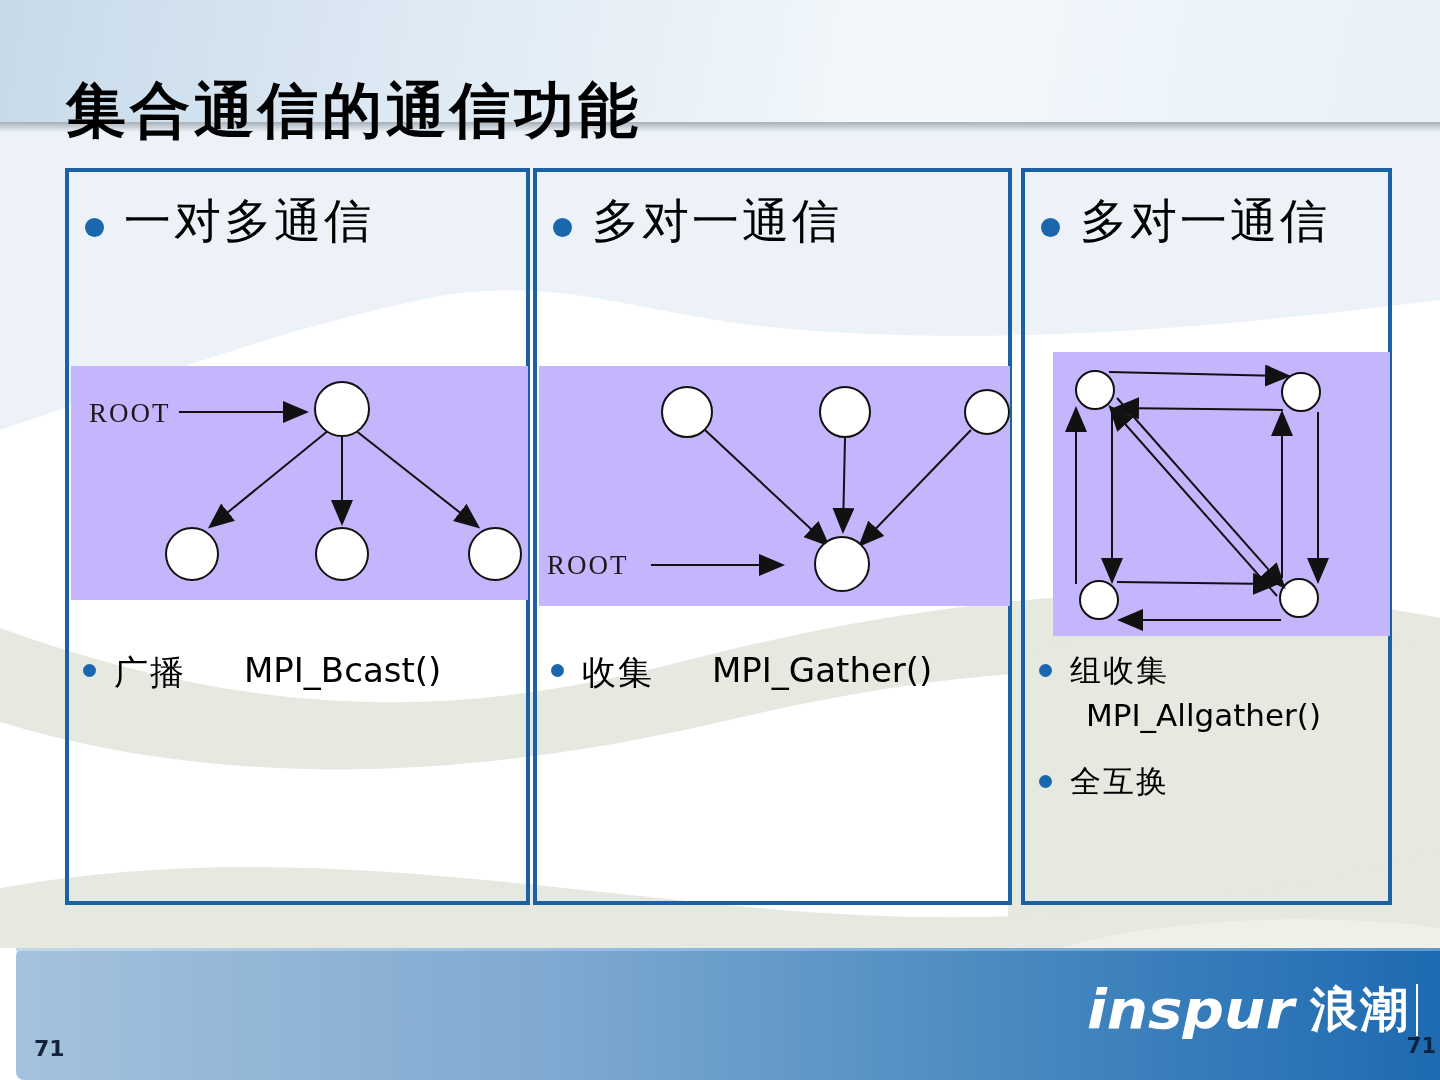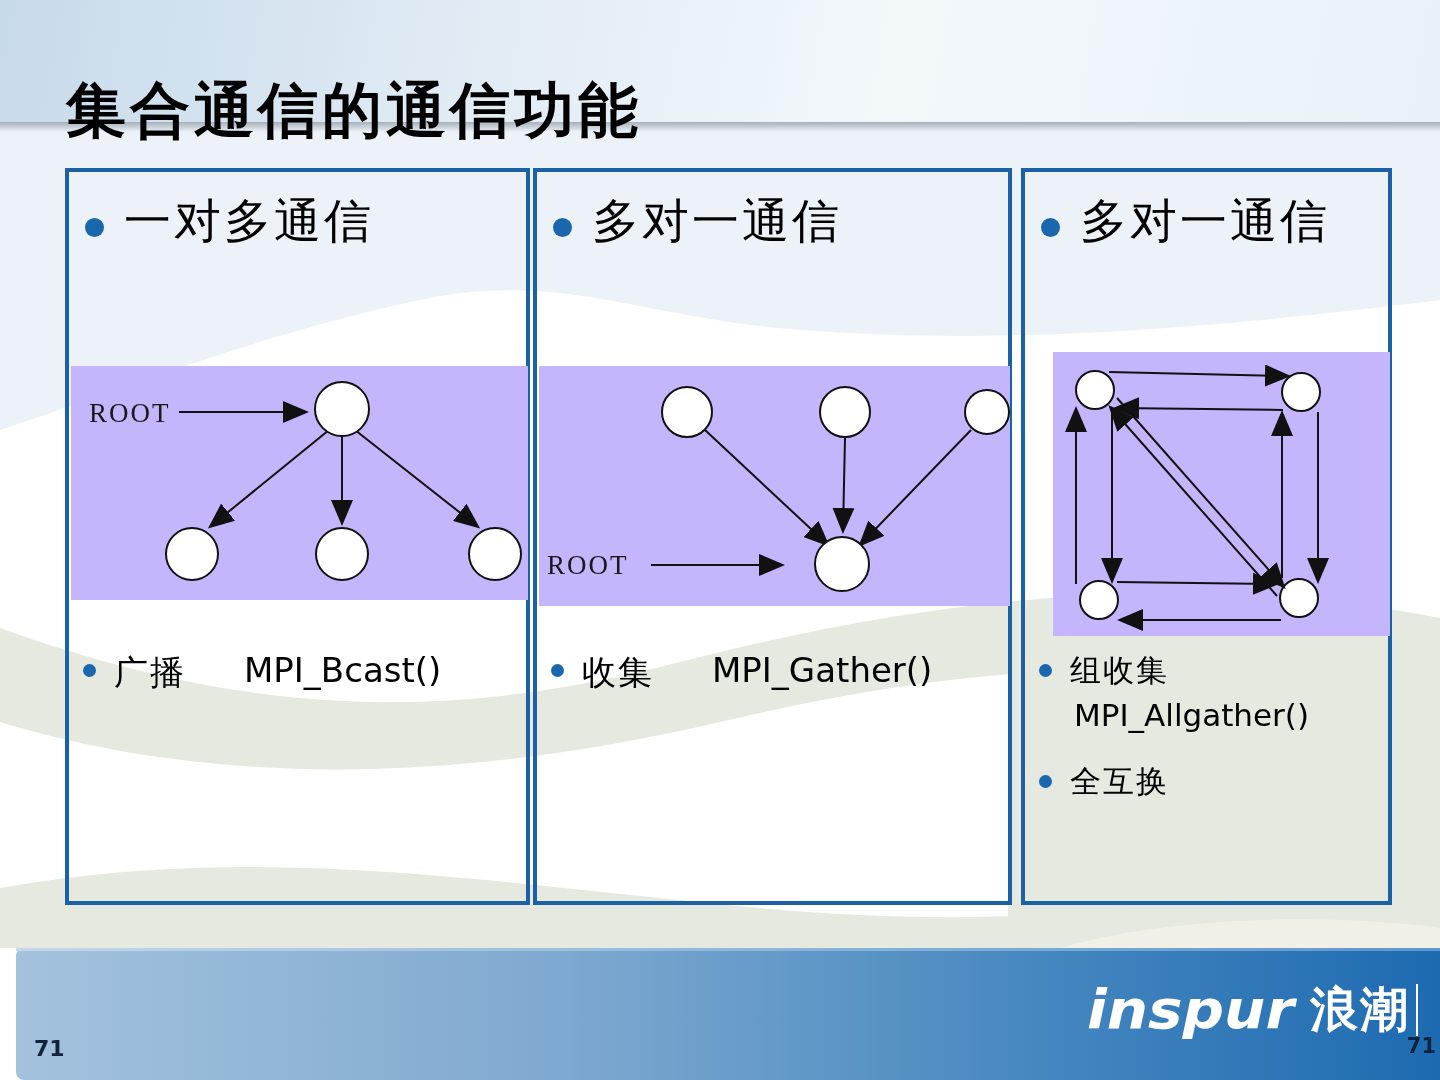--- a/index.html
+++ b/index.html
@@ -70,21 +70,21 @@
     font-size:34px;color:#000;letter-spacing:2px;
     font-family:"Liberation Serif","DejaVu Serif",serif;white-space:nowrap;
   }
   .bullets .fn{
     font-size:34px;color:#000;margin-left:40px;
     font-family:"DejaVu Sans",sans-serif;white-space:nowrap;
   }
   
   .bullets.stacked{gap:22px;}
   .bullets.stacked .cn{font-size:31px;}
-  .bullets.stacked .fn{margin-left:4px;font-size:31px;line-height:1.5;}
+  .bullets.stacked .fn{margin-left:16px;font-size:31px;line-height:1.5;}
   .bullets.stacked .item-lines{display:flex;flex-direction:column;}
 
   
   .footer{
     position:absolute;left:16px;top:948px;width:1440px;height:132px;z-index:3;
     background:linear-gradient(90deg,#a4c2dd 0%,#7ea9d0 38%,#4486bf 72%,#1c69b0 100%);
     border-radius:8px;
   }
   .footer::before{
     content:"";position:absolute;left:0;top:0;width:100%;height:3px;

